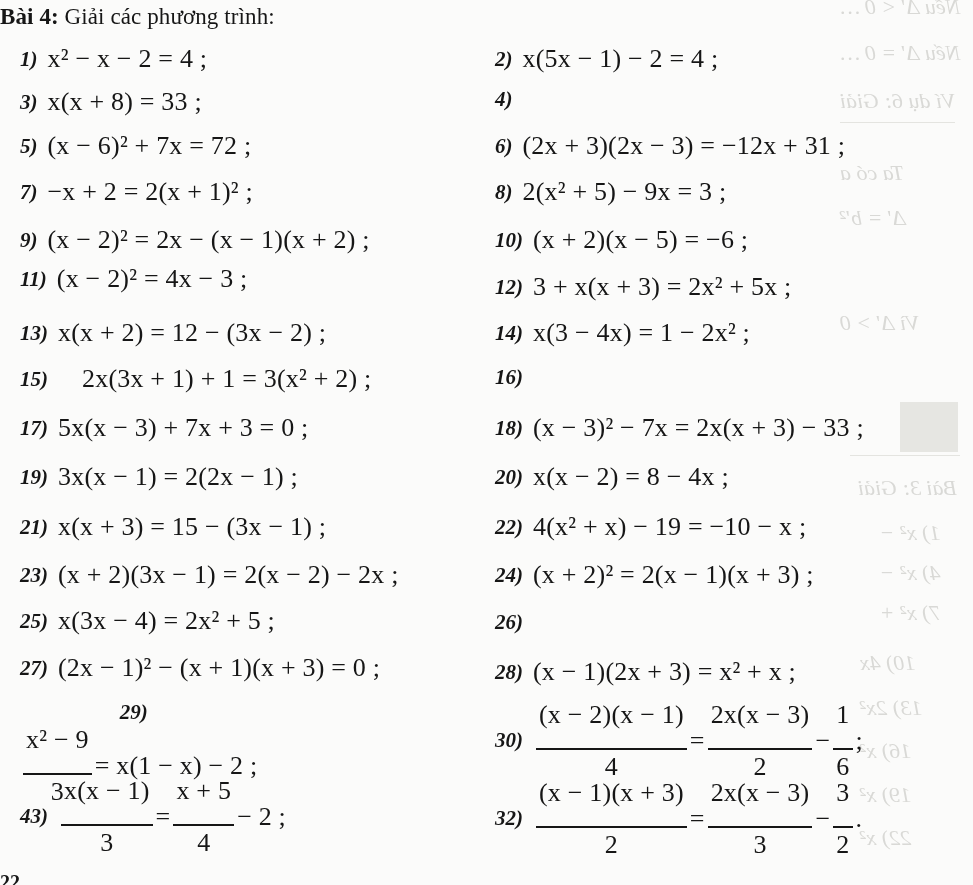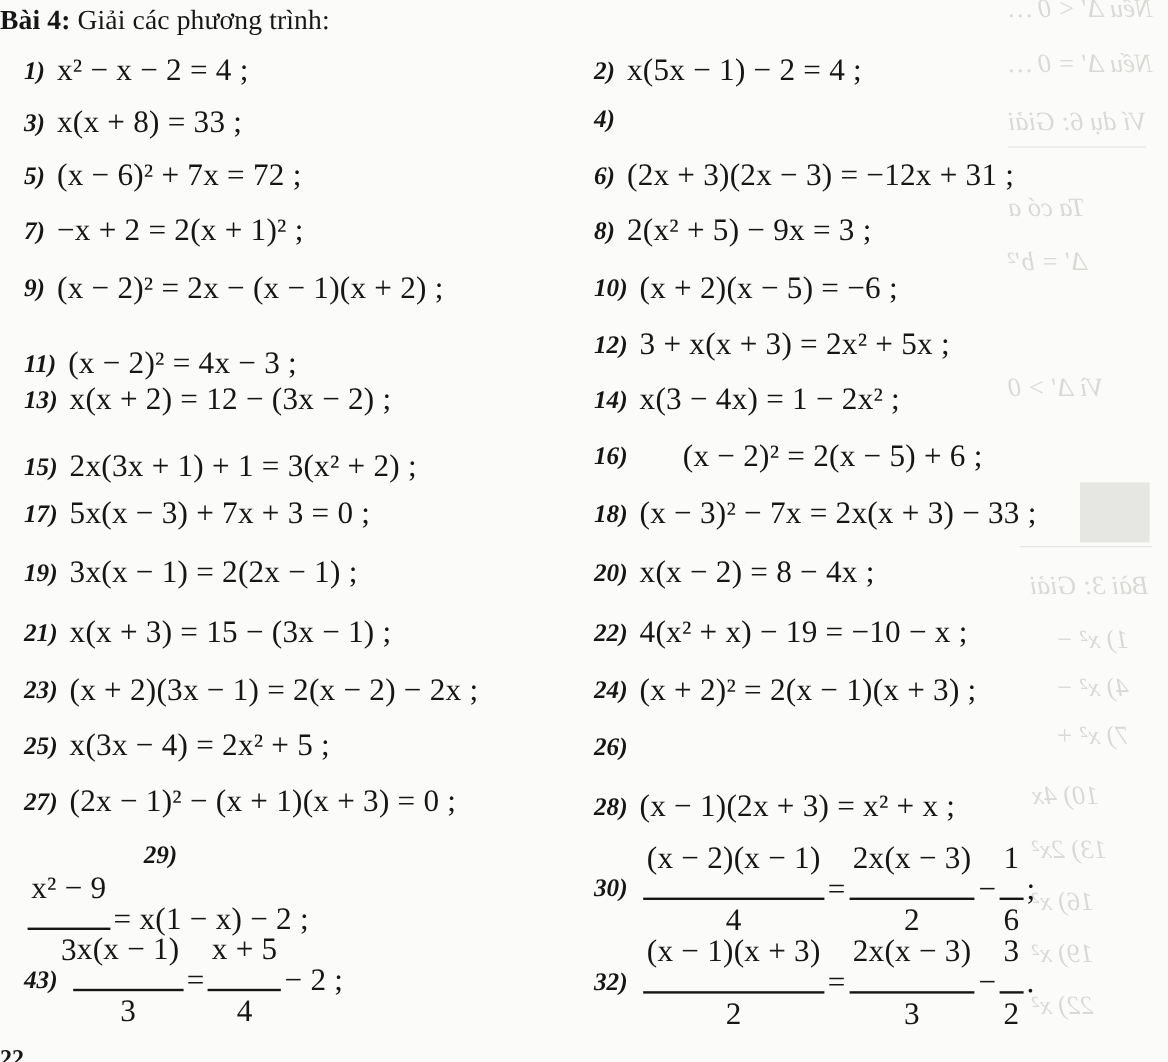--- a/index.html
+++ b/index.html
@@ -109,45 +109,44 @@
 
 <div class="prob" style="left:20px;top:225px;">
   <span class="num">9)</span>
   <span class="eq">(x − 2)² = 2x − (x − 1)(x + 2) ;</span>
 </div>
 <div class="prob" style="left:495px;top:225px;">
   <span class="num">10)</span>
   <span class="eq">(x + 2)(x − 5) = −6 ;</span>
 </div>
 
-<div class="prob" style="left:20px;top:288px;align-items:center;">
+<div class="prob" style="left:20px;top:264px;align-items:center;">
   <span class="num">11)</span>
   <span class="eq">(x − 2)² = 4x − 3 ;</span>
 </div>
 <div class="prob" style="left:495px;top:272px;">
   <span class="num">12)</span>
   <span class="eq">3 + x(x + 3) = 2x² + 5x ;</span>
 </div>
 
 <div class="prob" style="left:20px;top:318px;">
   <span class="num">13)</span>
   <span class="eq">x(x + 2) = 12 − (3x − 2) ;</span>
 </div>
 <div class="prob" style="left:495px;top:318px;">
   <span class="num">14)</span>
   <span class="eq">x(3 − 4x) = 1 − 2x² ;</span>
 </div>
 
-<div class="prob" style="left:20px;top:374px;">
+<div class="prob" style="left:20px;top:364px;gap:24px;">
   <span class="num">15)</span>
   <span class="eq">2x(3x + 1) + 1 = 3(x² + 2) ;</span>
 </div>
 <div class="prob" style="left:495px;top:365px;gap:36px;">
   <span class="num">16)</span>
-  <span class="eq">(x − 2)² = 2(x − 5) + 6 ;</span>
 </div>
 
 <div class="prob" style="left:20px;top:413px;">
   <span class="num">17)</span>
   <span class="eq">5x(x − 3) + 7x + 3 = 0 ;</span>
 </div>
 <div class="prob" style="left:495px;top:413px;">
   <span class="num">18)</span>
   <span class="eq">(x − 3)² − 7x = 2x(x + 3) − 33 ;</span>
 </div>

